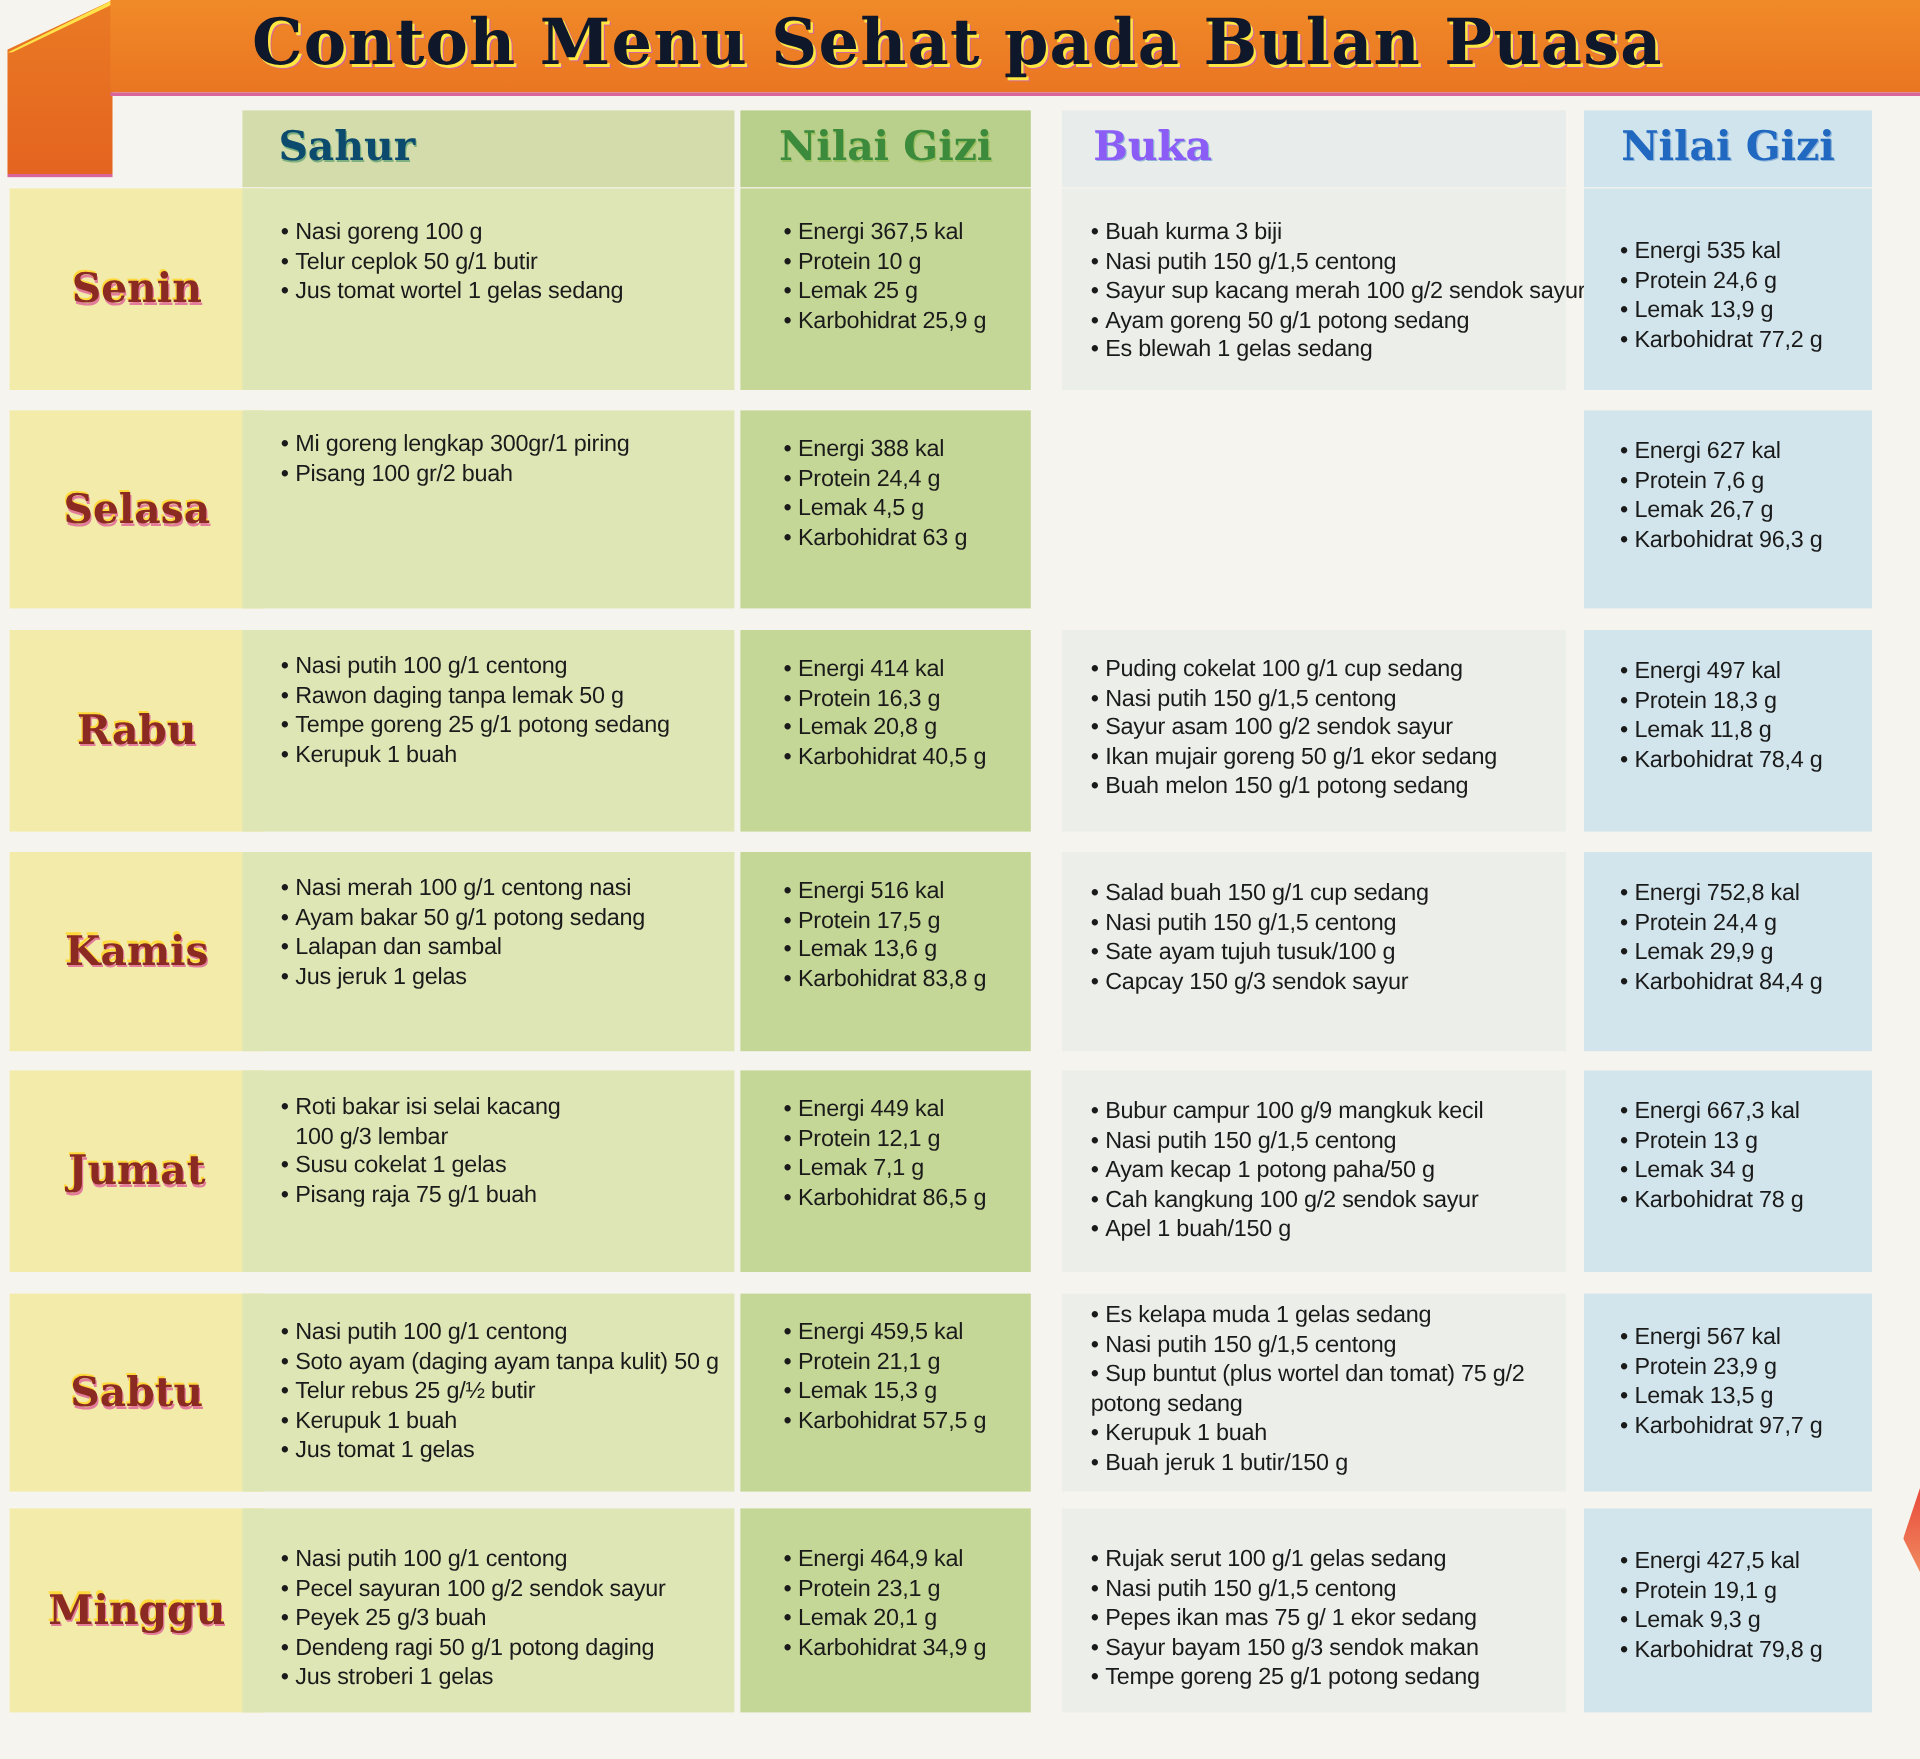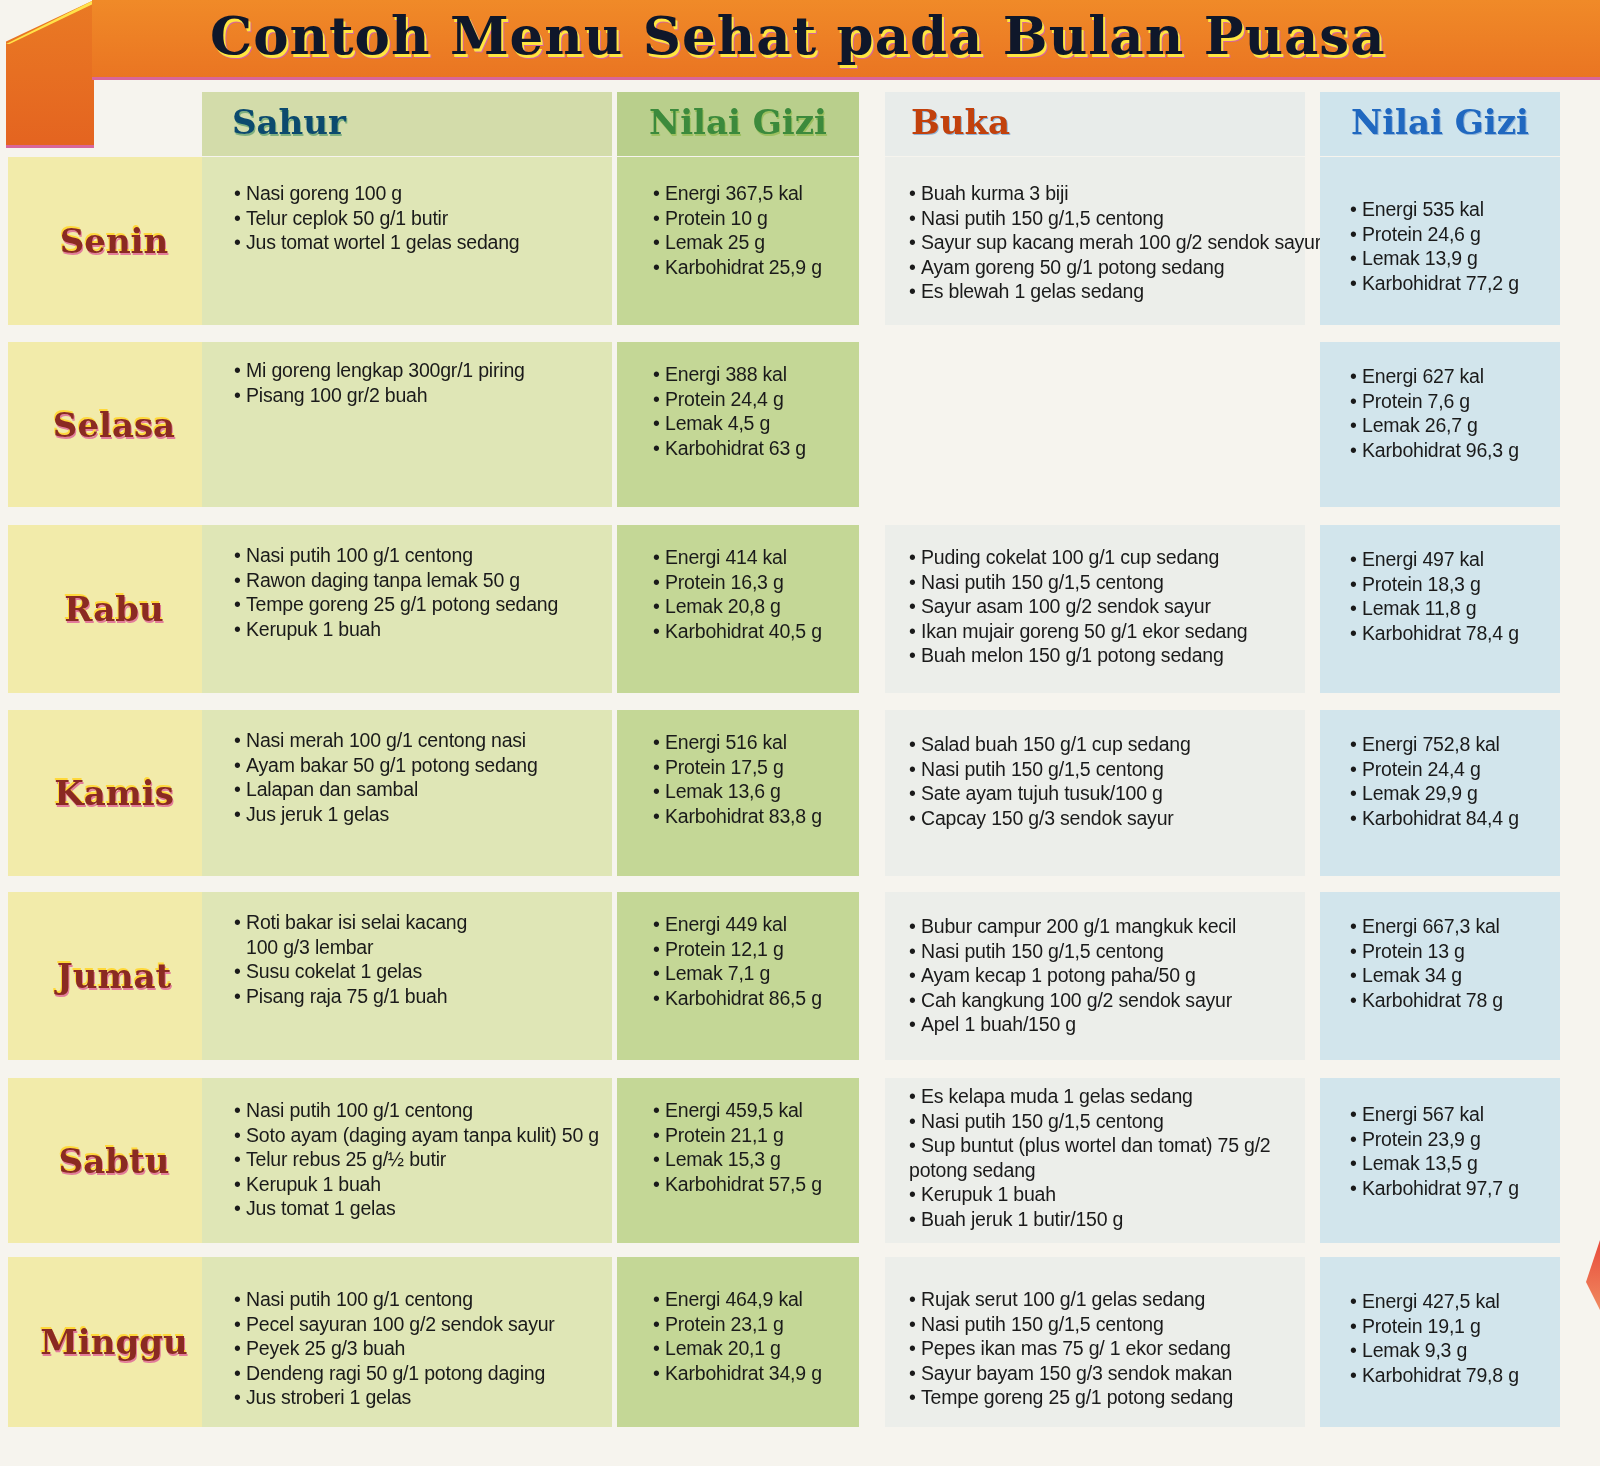--- a/index.html
+++ b/index.html
@@ -29,21 +29,21 @@
       text-shadow: 2px 3px 0 #ffe640, 3px 4px 0 #d8669a;
     }
 
     .col-head {
       position: absolute; top: 92px; height: 64px;
       font-family: "DejaVu Serif", serif; font-weight: bold; font-size: 34px;
       padding-top: 10px; white-space: nowrap;
     }
     .col-head.sahur { left: 202px; width: 410px; background: #d3dcaa; color: #0c4a6e; padding-left: 30px; text-shadow: 1px 2px 0 #7fb07f; }
     .col-head.gizi1 { left: 617px; width: 242px; background: #b9cf8c; color: #3c8a3c; text-align: center; text-shadow: 1px 2px 0 #9cc060; }
-    .col-head.buka { left: 885px; width: 420px; background: #e8ecea; color: #c2410c; padding-left: 26px; text-shadow: 1px 1px 0 #8fb4d8; }
+    .col-head.buka { left: 885px; width: 420px; background: #e8ecea; color: #8b5cf6; padding-left: 26px; text-shadow: 1px 1px 0 #8fb4d8; }
     .col-head.gizi2 { left: 1320px; width: 240px; background: #cfe4ec; color: #2068c0; text-align: center; text-shadow: 1px 1px 0 #8fb4d8; }
 
     .row { position: absolute; left: 0; width: 1600px; }
     .day {
       position: absolute; left: 8px; width: 212px; height: 100%;
       background: #f2ebaa; display: flex; align-items: center; justify-content: center;
     }
     .day span {
       font-family: "DejaVu Serif", serif; font-weight: bold; font-size: 34px;
       color: #8a2a22; text-shadow: -1px -2px 0 #ffd83a, 1px 2px 0 #e27c9a;
@@ -199,21 +199,21 @@
         <div class="item"><span class="bullet">•</span><span>Susu cokelat 1 gelas</span></div>
         <div class="item"><span class="bullet">•</span><span>Pisang raja 75 g/1 buah</span></div>
       </div>
       <div class="cell gizi1" style="padding-top: 20px;">
         <div class="item"><span class="bullet">•</span><span>Energi  449 kal</span></div>
         <div class="item"><span class="bullet">•</span><span>Protein  12,1 g</span></div>
         <div class="item"><span class="bullet">•</span><span>Lemak  7,1 g</span></div>
         <div class="item"><span class="bullet">•</span><span>Karbohidrat  86,5 g</span></div>
       </div>
       <div class="cell buka" style="padding-top: 22px;">
-        <div class="item"><span class="bullet">•</span><span>Bubur campur 200 g/1 mangkuk kecil</span></div>
+        <div class="item"><span class="bullet">•</span><span>Bubur campur 100 g/9 mangkuk kecil</span></div>
         <div class="item"><span class="bullet">•</span><span>Nasi putih 150 g/1,5 centong</span></div>
         <div class="item"><span class="bullet">•</span><span>Ayam kecap 1 potong paha/50 g</span></div>
         <div class="item"><span class="bullet">•</span><span>Cah kangkung 100 g/2 sendok sayur</span></div>
         <div class="item"><span class="bullet">•</span><span>Apel 1 buah/150 g</span></div>
       </div>
       <div class="cell gizi2" style="padding-top: 22px;">
         <div class="item"><span class="bullet">•</span><span>Energi  667,3 kal</span></div>
         <div class="item"><span class="bullet">•</span><span>Protein  13 g</span></div>
         <div class="item"><span class="bullet">•</span><span>Lemak  34 g</span></div>
         <div class="item"><span class="bullet">•</span><span>Karbohidrat  78 g</span></div>

